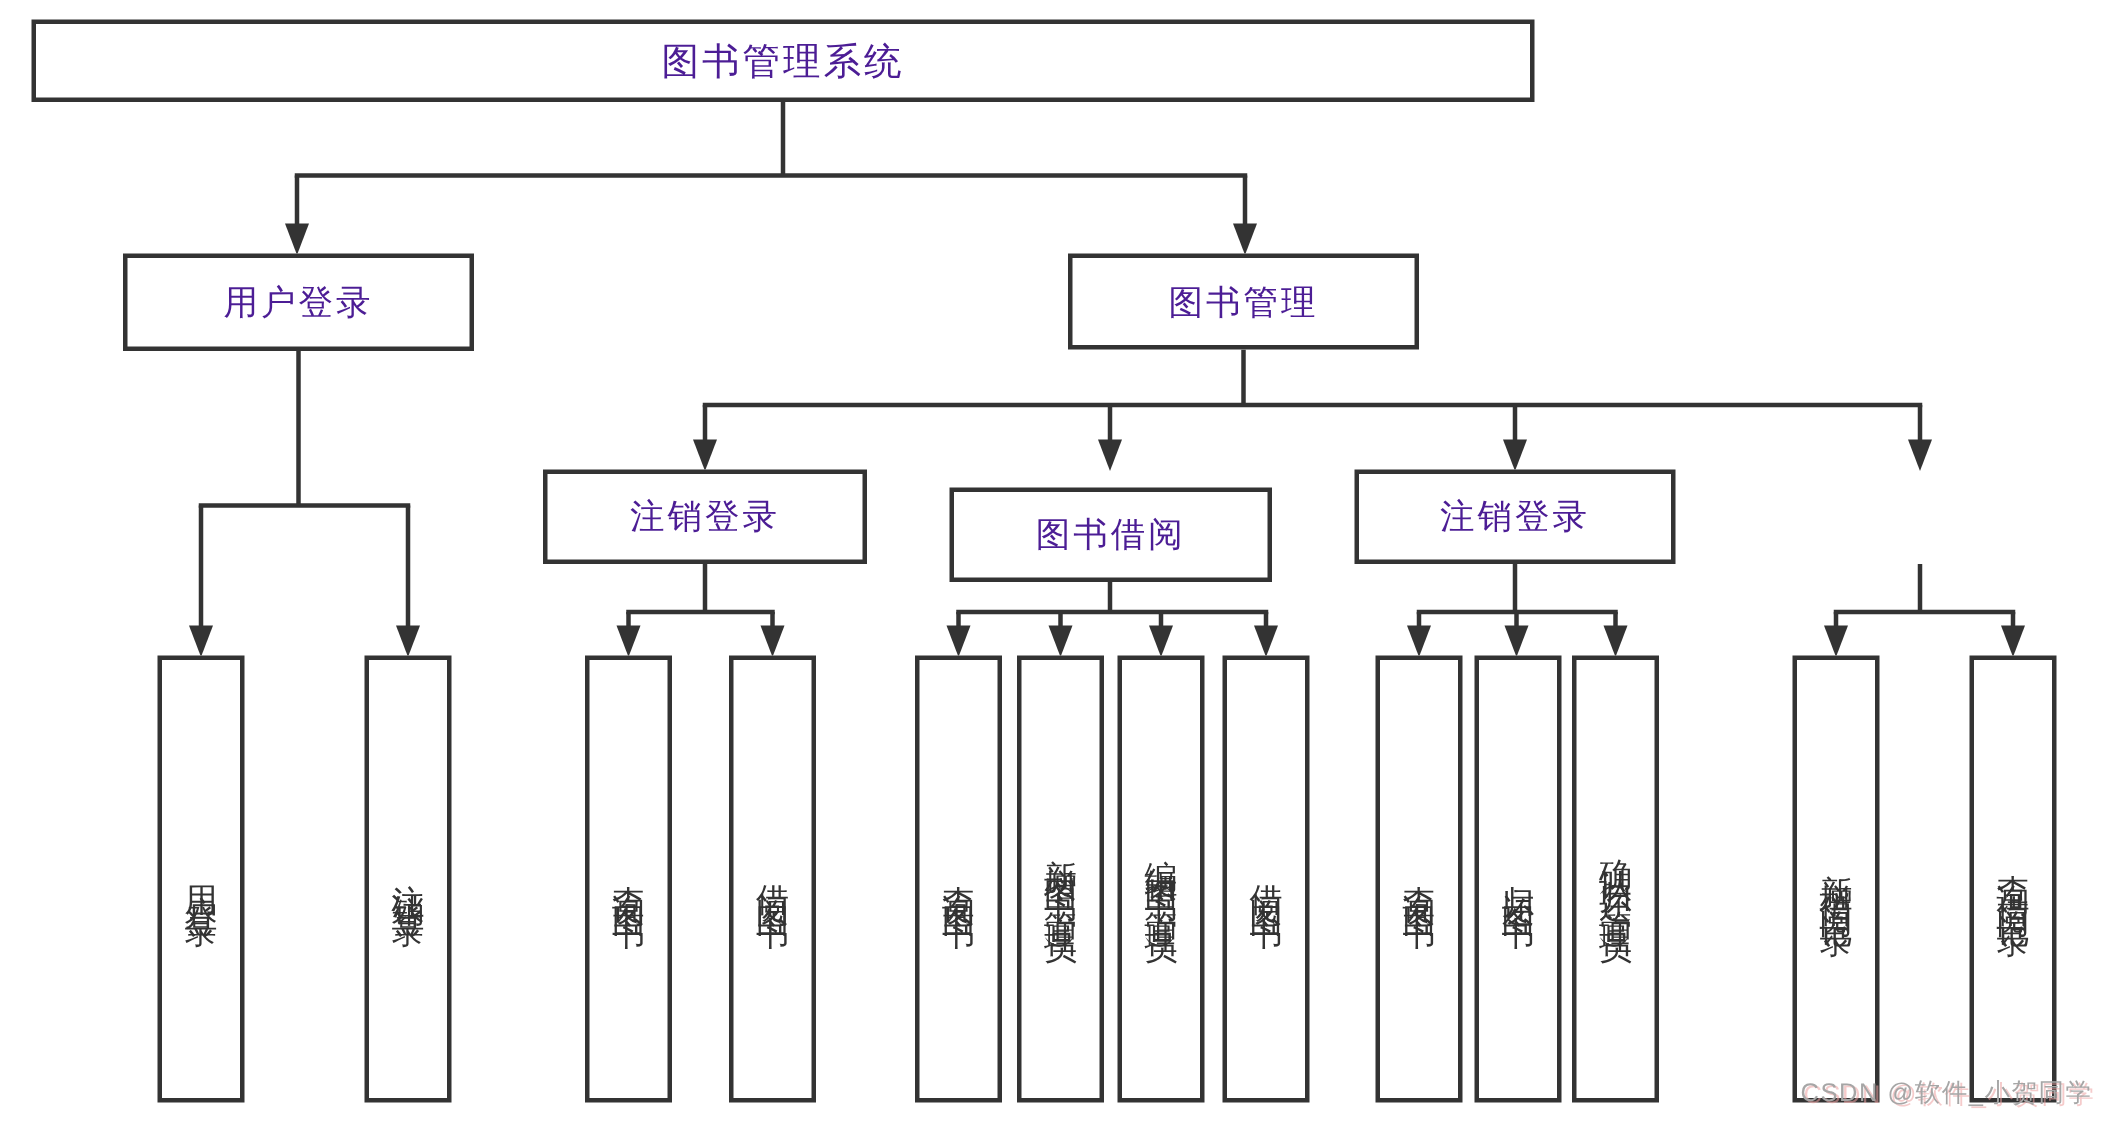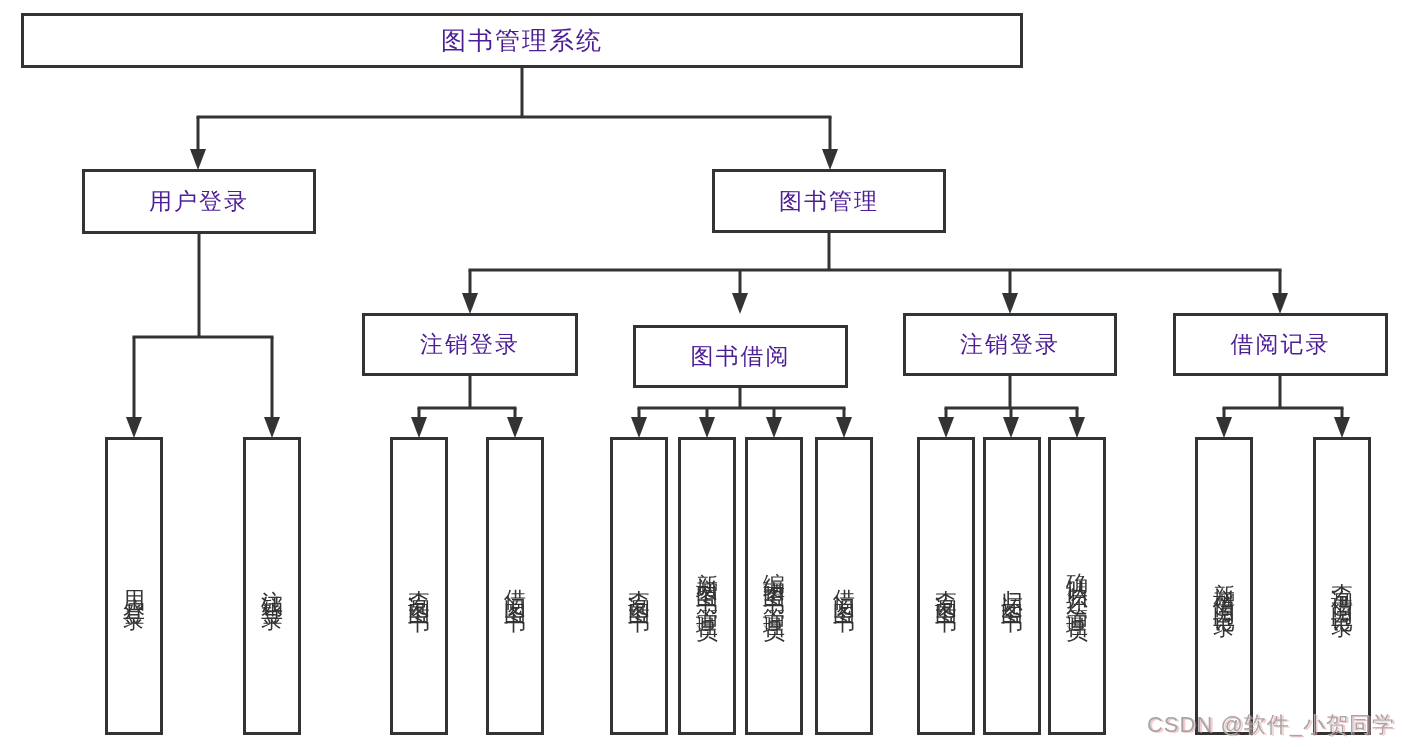--- a/index.html
+++ b/index.html
@@ -18,21 +18,21 @@
     position:absolute;background:#ffffff;border:3px solid #333333;box-sizing:border-box;
     width:58px;top:437px;height:298px;
     display:flex;align-items:center;justify-content:center;
   }
   .leaf .vtext{
     writing-mode:vertical-rl;text-orientation:mixed;
     font-size:22px;letter-spacing:7px;line-height:1;color:#333333;
   }
   .watermark{
     position:absolute;right:10px;bottom:7px;
-    font-size:22px;letter-spacing:1px;color:#a6a6a6;
+    font-size:17px;letter-spacing:1px;color:#a6a6a6;
     text-shadow:2px 1px 0 rgba(237,160,160,0.55);
     white-space:nowrap;
   }
 </style>
 </head>
 <body>
 
 <div class="stage">
 
   <svg class="connectors" width="1405" height="747" viewBox="0 0 1405 747" stroke="#333333" stroke-width="3" fill="#333333">
@@ -124,23 +124,20 @@
 
   <div class="node" style="left:362px;top:313px;width:216px;height:63px;">
     <span>注销登录</span>
   </div>
   <div class="node" style="left:633px;top:313px;width:215px;height:63px;margin-top:12px;">
     <span>图书借阅</span>
   </div>
   <div class="node" style="left:903px;top:313px;width:214px;height:63px;">
     <span>注销登录</span>
   </div>
-  <div class="node" style="left:1173px;top:313px;width:215px;height:63px;">
-    <span>借阅记录</span>
-  </div>
 
   <div class="leaf" style="left:105px;">
     <span class="vtext">用户登录</span>
   </div>
   <div class="leaf" style="left:243px;">
     <span class="vtext">注销登录</span>
   </div>
   <div class="leaf" style="left:390px;">
     <span class="vtext">查询图书</span>
   </div>

